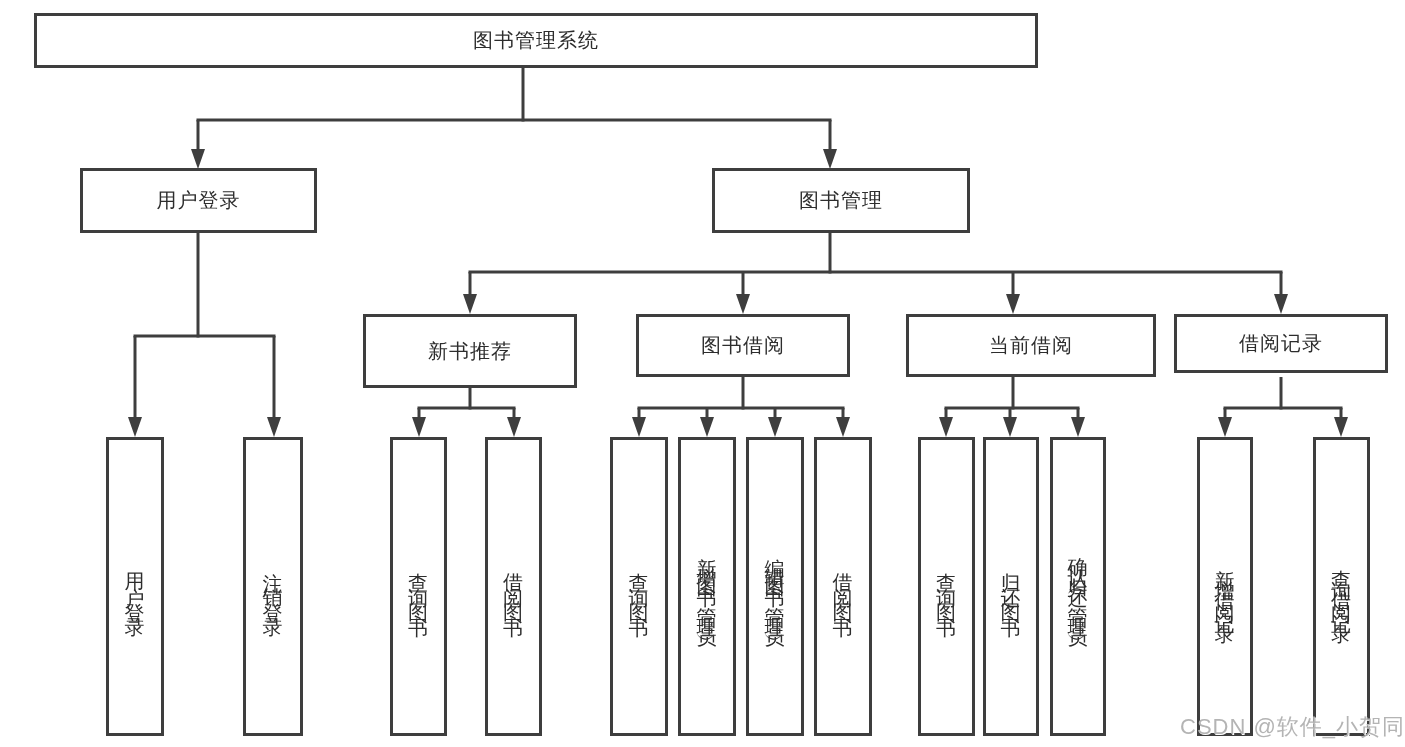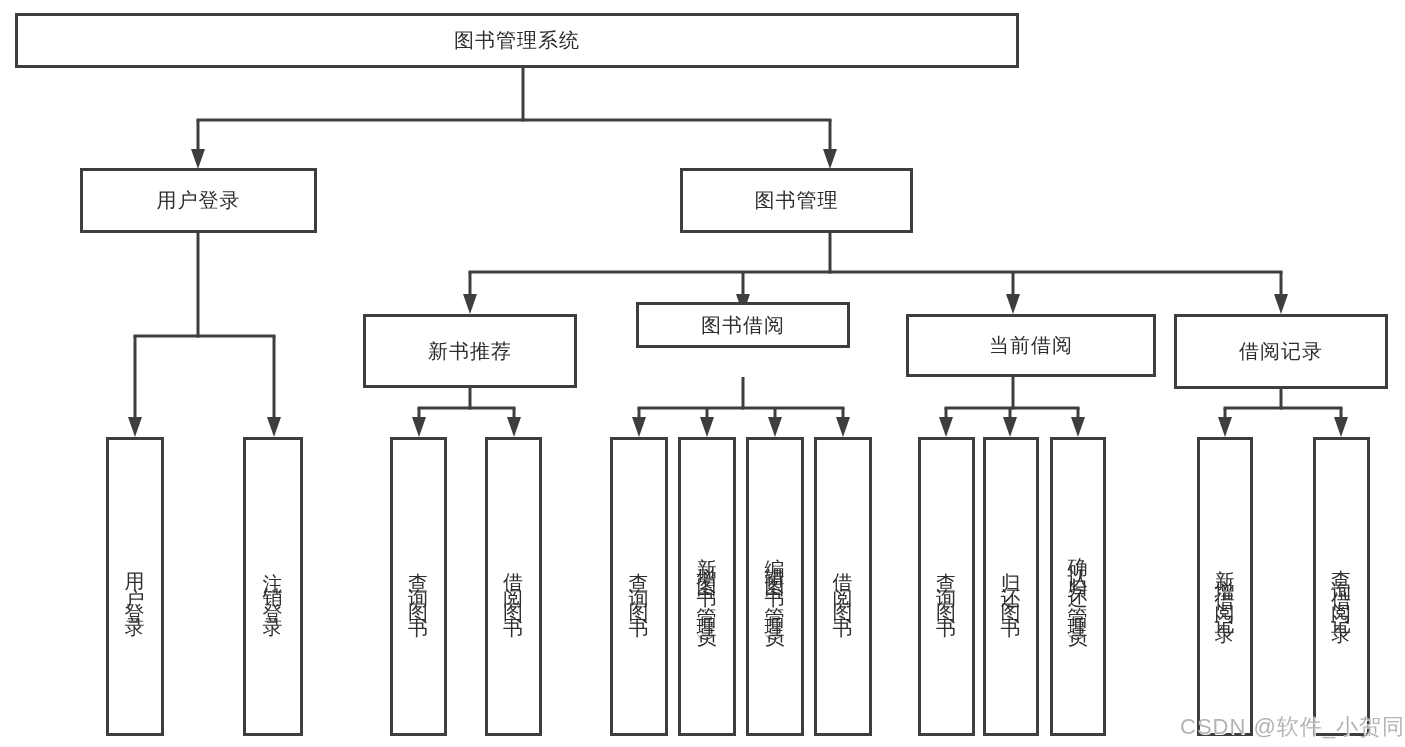--- a/index.html
+++ b/index.html
@@ -119,41 +119,41 @@
       <g>
         <line x1="1281" y1="377" x2="1281" y2="409.5" stroke="#3e3e3e" stroke-width="3"></line>
         <line x1="1223.5" y1="408" x2="1342.5" y2="408" stroke="#3e3e3e" stroke-width="3"></line>
         <line x1="1225" y1="408" x2="1225" y2="424" stroke="#3e3e3e" stroke-width="3"></line>
         <polygon points="1218,417 1232,417 1225,437" fill="#3e3e3e"></polygon>
         <line x1="1341" y1="408" x2="1341" y2="424" stroke="#3e3e3e" stroke-width="3"></line>
         <polygon points="1334,417 1348,417 1341,437" fill="#3e3e3e"></polygon>
       </g>
     </svg>
 
-  <div class="node h" style="left:15px; top:13px; width:1004px; height:55px">
+  <div class="node h" style="left:34px; top:13px; width:1004px; height:55px">
     <span>图书管理系统</span>
   </div>
 
   <div class="node h" style="left:80px; top:168px; width:237px; height:65px">
     <span>用户登录</span>
   </div>
-  <div class="node h" style="left:680px; top:168px; width:233px; height:65px">
+  <div class="node h" style="left:712px; top:168px; width:258px; height:65px">
     <span>图书管理</span>
   </div>
 
   <div class="node h" style="left:363px; top:314px; width:214px; height:74px">
     <span>新书推荐</span>
   </div>
-  <div class="node h" style="left:636px; top:302px; width:214px; height:46px">
+  <div class="node h" style="left:636px; top:314px; width:214px; height:63px">
     <span>图书借阅</span>
   </div>
   <div class="node h" style="left:906px; top:314px; width:250px; height:63px">
     <span>当前借阅</span>
   </div>
-  <div class="node h" style="left:1174px; top:314px; width:214px; height:75px">
+  <div class="node h" style="left:1174px; top:314px; width:214px; height:59px">
     <span>借阅记录</span>
   </div>
 
   <div class="node v" style="left:106px; top:437px; width:58px; height:299px">
     <span style="letter-spacing: 15px;">用户登录</span>
   </div>
   <div class="node v" style="left:243px; top:437px; width:60px; height:299px">
     <span style="letter-spacing: 15px;">注销登录</span>
   </div>
 

